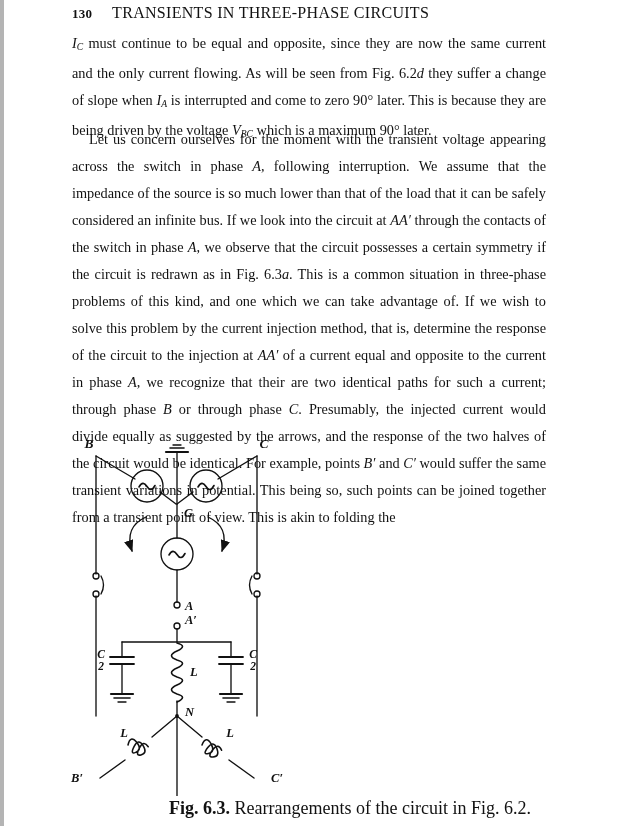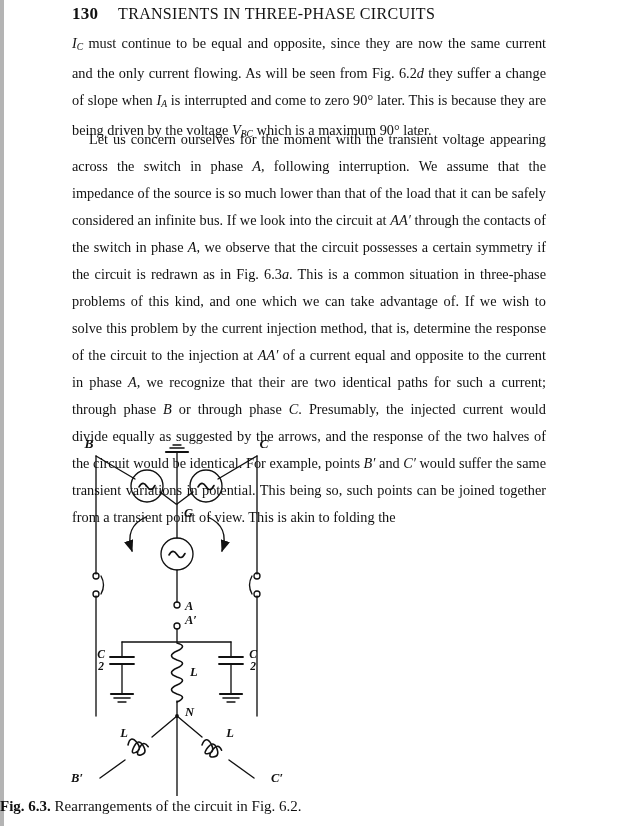--- a/index.html
+++ b/index.html
@@ -30,21 +30,21 @@
   .running-head {
     position: absolute;
     left: 72px; top: 4px;
     width: 470px;
     font-size: 12.5px;
     letter-spacing: 0.2px;
     white-space: nowrap;
   }
   .folio {
     font-weight: bold;
-    font-size: 17px;
+    font-size: 13px;
     margin-right: 20px;
   }
   .head-title {
     font-size: 16px;
     font-variant: small-caps;
     letter-spacing: 0.3px;
   }
   .body-text {
     position: absolute;
     left: 72px;
@@ -67,22 +67,22 @@
 
   .figure-block {
     position: absolute;
     left: 0; top: 424px;
     width: 620px; height: 402px;
   }
   .fig-caption {
     position: absolute;
     left: 0; top: 374px;
     width: 531px;
-    text-align: left;
-    font-size: 15px;
+    text-align: right;
+    font-size: 18px;
   }
   .fig-caption .fig-num { font-weight: bold; }
   svg { display: block; }
   .fig-svg {
     position: absolute;
     left: 0; top: 0;
   }
   text { font-family: "Liberation Serif", "DejaVu Serif", serif; }
 </style>
 </head>

